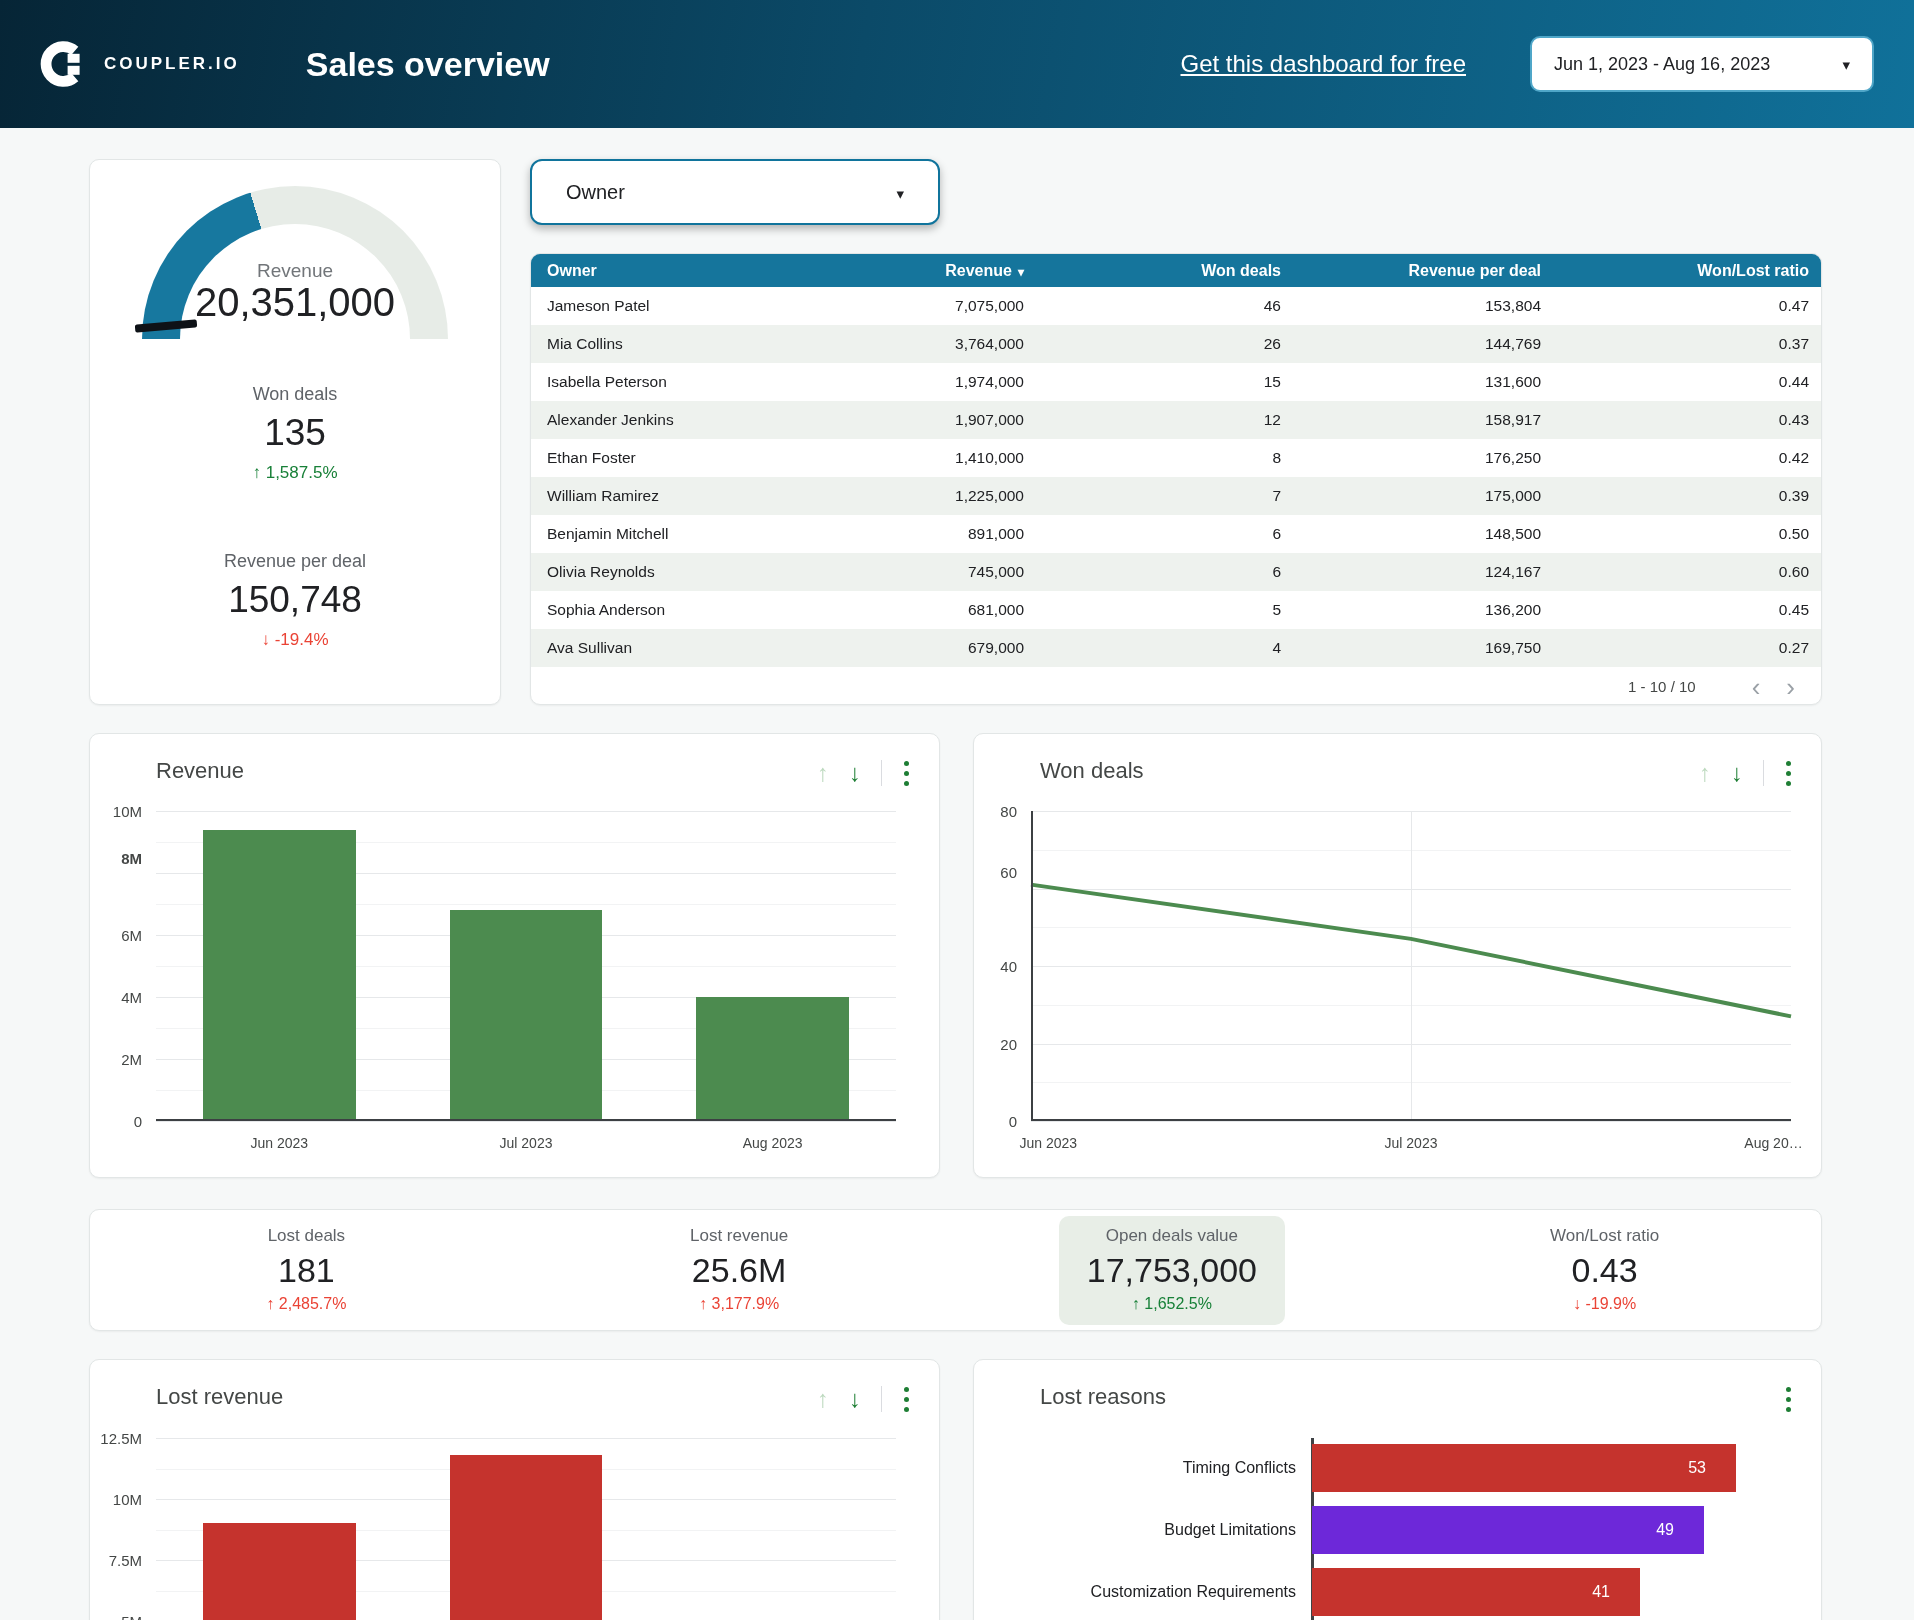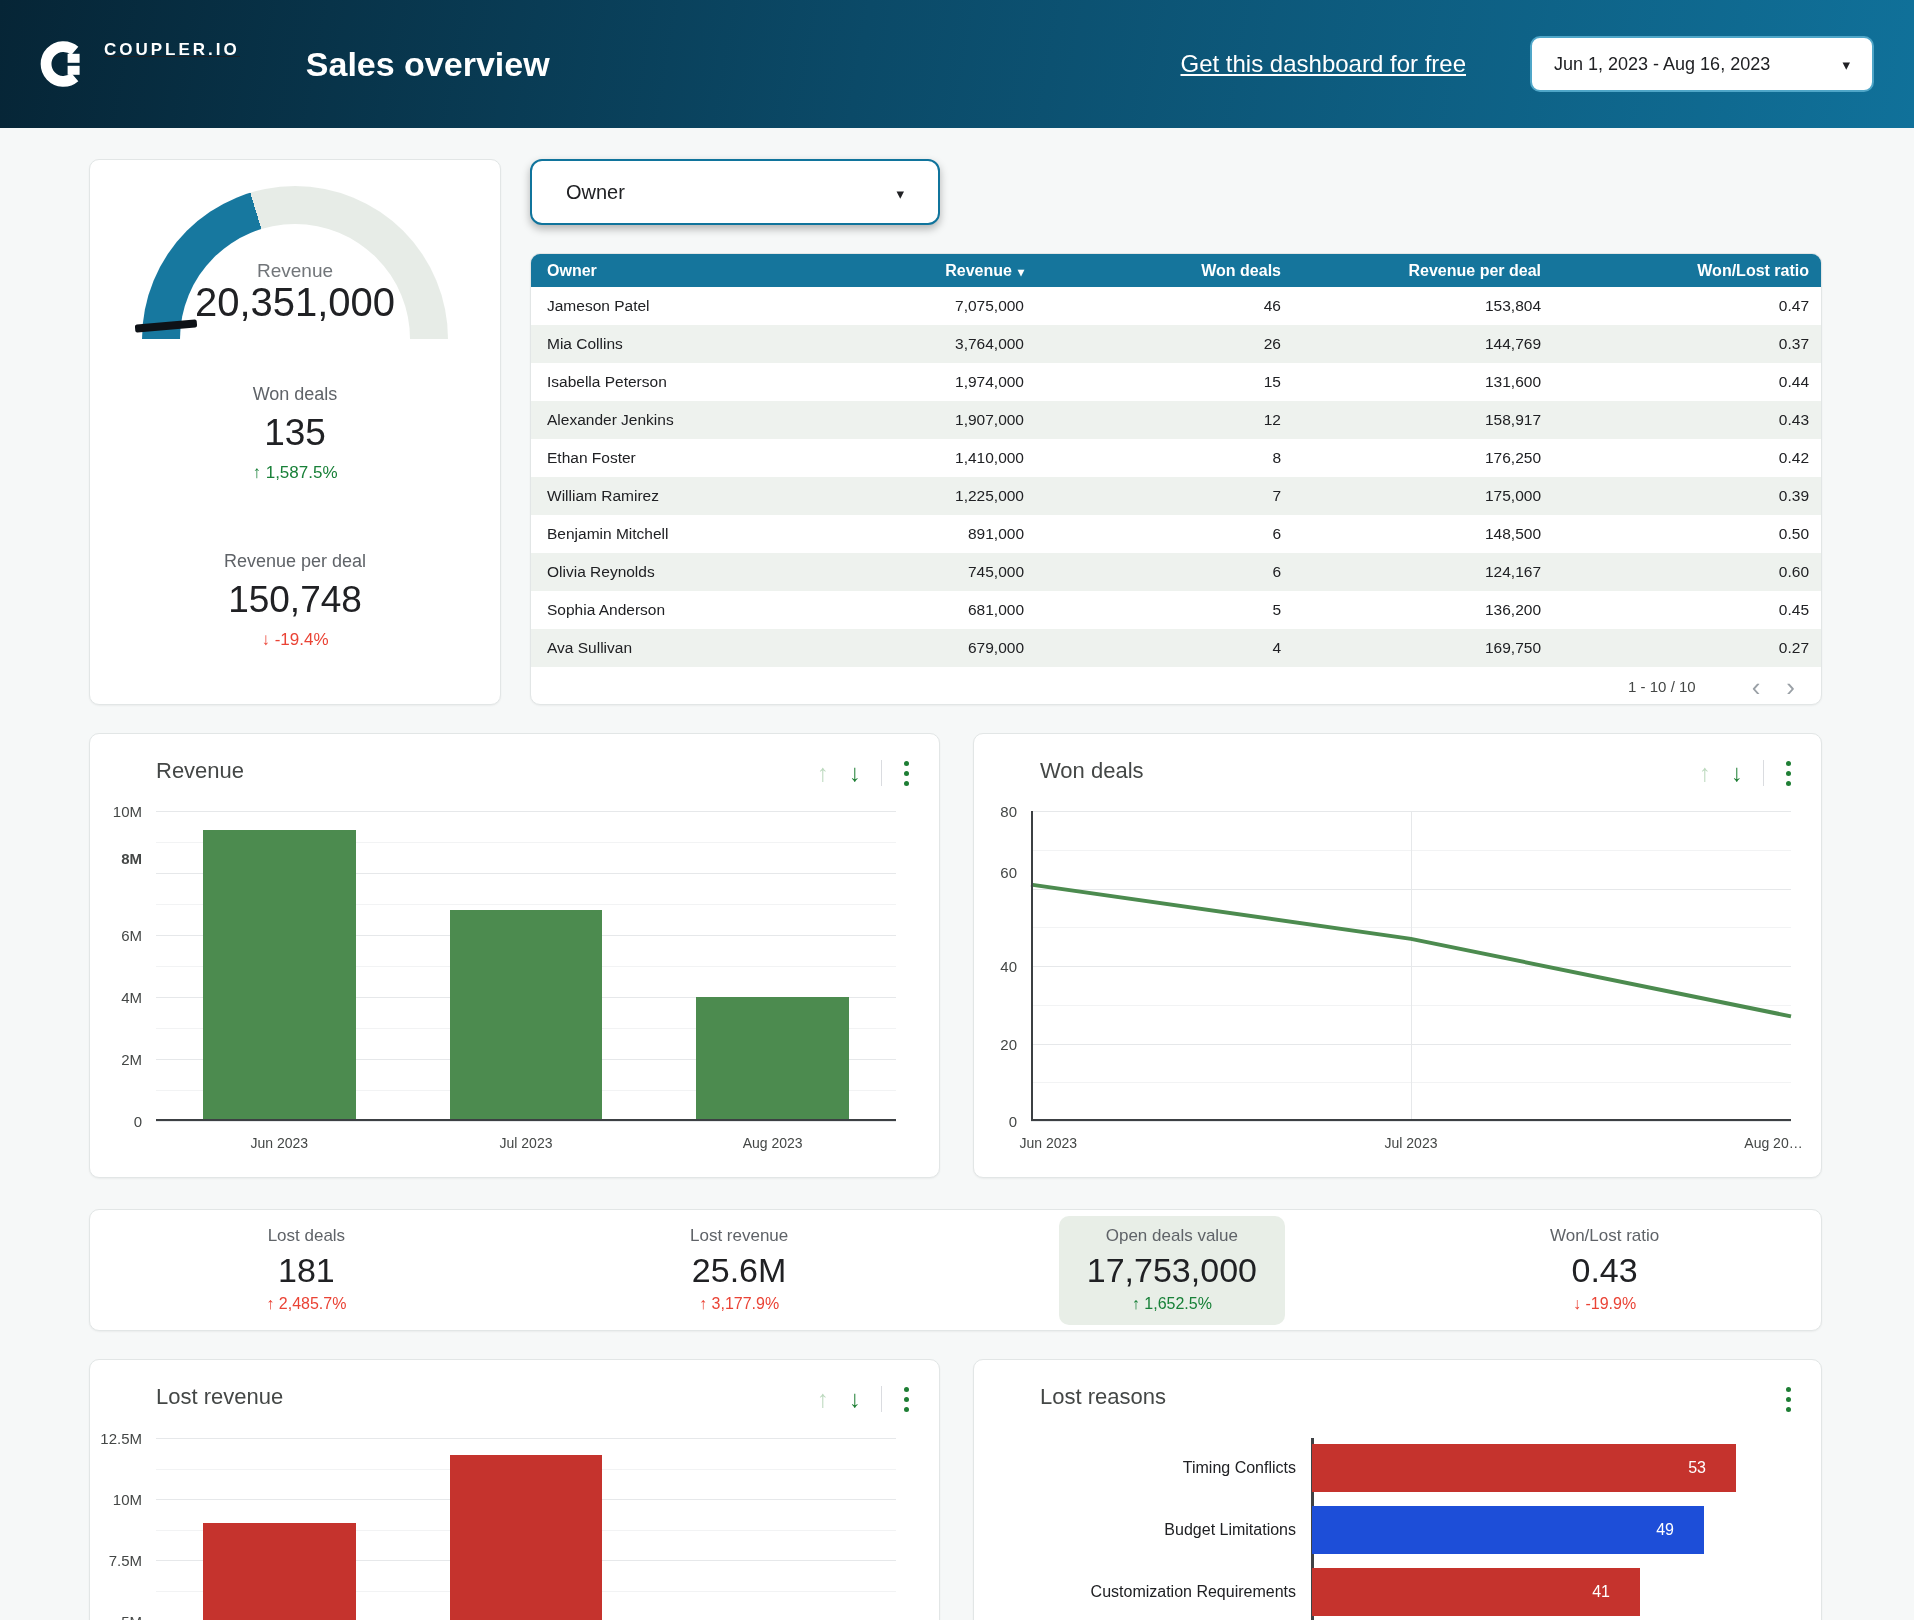--- a/index.html
+++ b/index.html
@@ -3,21 +3,21 @@
 <meta charset="utf-8">
 <style>
   html,body{margin:0;padding:0;background:#e9ecec;}
   .page{position:relative;width:1914px;height:1620px;overflow:hidden;background:#f6f8f8;
         font-family:"Liberation Sans", sans-serif;color:#202124;}
 
   
   .appbar{position:absolute;left:0;top:0;width:1914px;height:128px;
           background:linear-gradient(100deg,#062536 0%,#0b4a68 45%,#10719a 100%);
           display:flex;align-items:center;padding:0 40px;box-sizing:border-box;}
-  .brand{display:flex;text-decoration:underline;}
+  .brand{display:flex;align-items:center;}
   .brand svg{width:48px;height:48px;display:block;}
   .brand-name{color:#fff;font-size:17px;font-weight:bold;letter-spacing:3px;margin-left:16px;}
   .app-title{color:#fff;font-size:34px;font-weight:bold;margin-left:66px;}
   .spacer{flex:1;}
   .freelink{color:#fff;font-size:24px;text-decoration:underline;margin-right:64px;cursor:pointer;}
   .datepicker{width:344px;height:56px;background:#fff;border:2px solid #4fa6c8;border-radius:10px;
               display:flex;align-items:center;padding:0 22px;box-sizing:border-box;font-size:18px;
               justify-content:space-between;cursor:pointer;}
   .caret::after{content:"▾";font-size:15px;color:#202124;}
 
@@ -377,21 +377,21 @@
     <div class="lr-rows" id="lr-rows">
         <div class="lr-row">
           <div class="lr-label">Timing Conflicts</div>
           <div class="lr-barwrap">
             <div class="lr-bar" style="width: 88.3333%; background: rgb(197, 51, 45);">53</div>
           </div>
         </div>
         <div class="lr-row">
           <div class="lr-label">Budget Limitations</div>
           <div class="lr-barwrap">
-            <div class="lr-bar" style="width: 81.6667%; background: #1d4ed8;">49</div>
+            <div class="lr-bar" style="width: 81.6667%; background: #6d28d9;">49</div>
           </div>
         </div>
         <div class="lr-row">
           <div class="lr-label">Customization Requirements</div>
           <div class="lr-barwrap">
             <div class="lr-bar" style="width: 68.3333%; background: rgb(197, 51, 45);">41</div>
           </div>
         </div>
       </div>
   </div>

